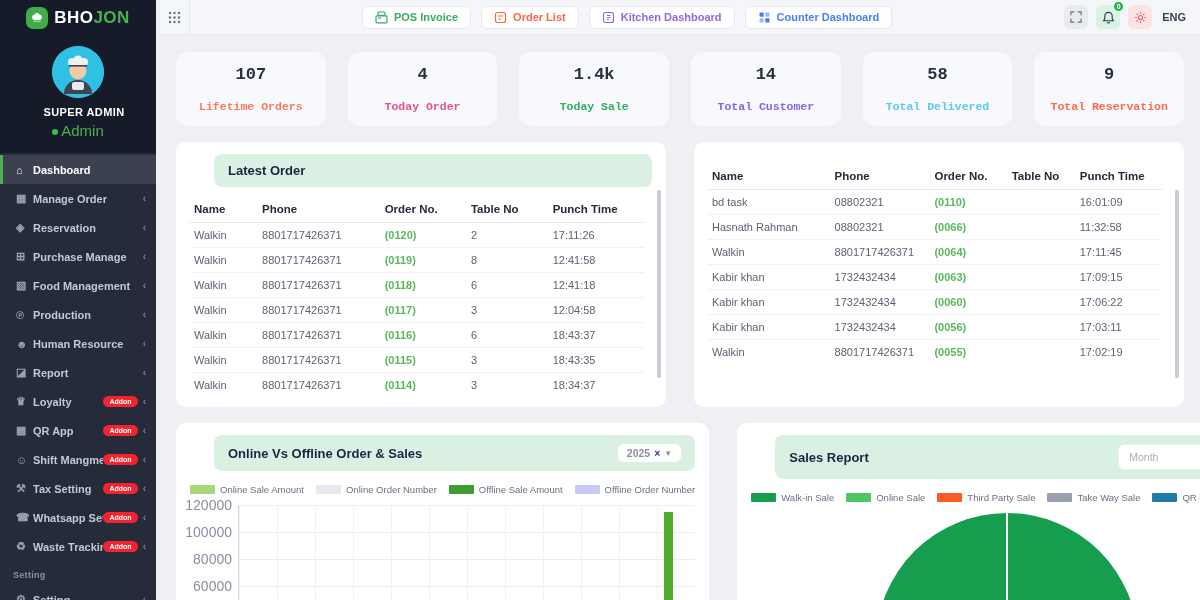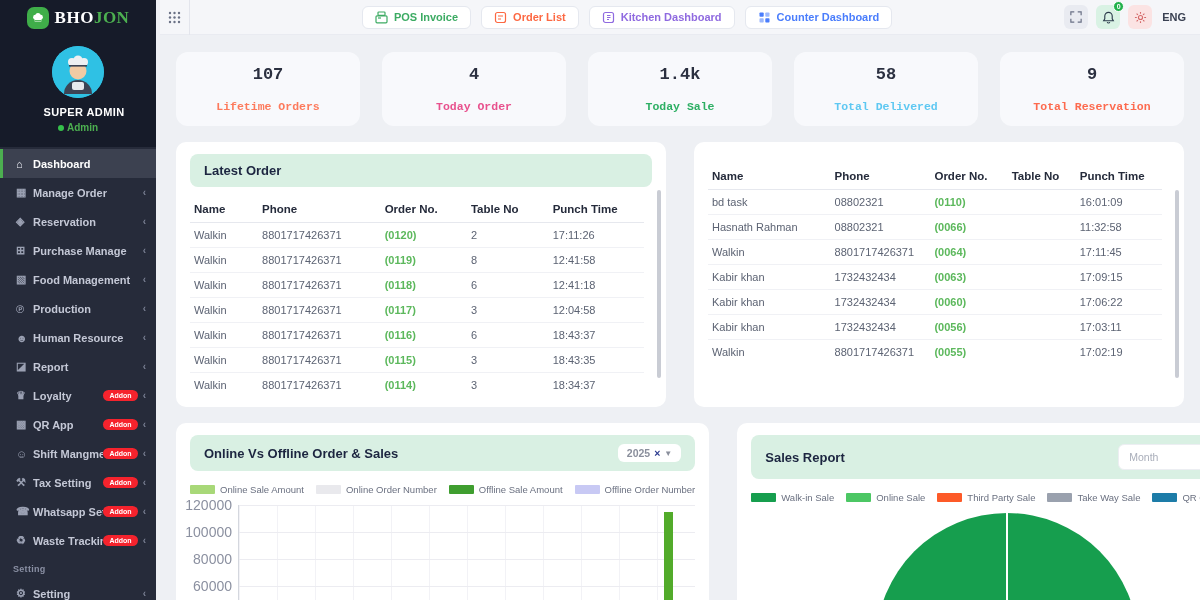--- a/index.html
+++ b/index.html
@@ -1,28 +1,28 @@
 <!DOCTYPE html>
 <html><head>
 <meta charset="utf-8">
 <style>
   * { margin:0; padding:0; box-sizing:border-box; }
   html,body { width:1200px; height:600px; overflow:hidden; font-family:"Liberation Sans", sans-serif; background:#eef0f4; }
   .app { position:relative; width:1200px; height:600px; }
 
   
   .sidebar { position:absolute; left:0; top:0; width:156px; height:600px; background:#262b3a; z-index:5; }
-  .logo-bar { height:36px; background:#161b29; display:flex; align-items:center; justify-content:center; gap:6px;font-family:Liberation Serif, serif; }
+  .logo-bar { height:36px; background:#161b29; display:flex; align-items:center; justify-content:center; gap:6px; }
   .logo-badge { width:22px; height:22px; background:#3fae49; border-radius:7px; display:flex; align-items:center; justify-content:center; }
   .logo-text { font-size:17px; font-weight:bold; letter-spacing:.5px; color:#ffffff; }
   .logo-text .accent { color:#4caf50; }
   .profile { background:#161b29; text-align:center; padding:10px 0 14px; }
   .avatar { width:52px; height:52px; border-radius:50%; background:#2fc1e4; margin:0 auto 8px; display:flex; align-items:center; justify-content:center; overflow:hidden; }
   .profile-name { color:#ffffff; font-size:11px; font-weight:bold; letter-spacing:.4px;padding-left:12px; }
-  .profile-role { color:#4caf50; font-size:10px; font-weight:bold; margin-top:4px; }
+  .profile-role { color:#4caf50; font-size:15px; font-weight:normal; margin-top:4px; }
   .profile-role .dot { display:inline-block; width:6px; height:6px; border-radius:50%; background:#35c14b; margin-right:3px; vertical-align:middle; }
   .nav { margin-top:2px; }
   .nav-item { display:flex; align-items:center; height:29px; padding:0 10px 0 13px; color:#c4c8d6; font-size:11px; font-weight:bold; border-left:3px solid transparent; cursor:pointer; }
   .nav-item.active { background:#3c4150; border-left-color:#4caf50; color:#ffffff; }
   .nav-icon { width:17px; font-size:11px; color:#9aa0b2; flex:0 0 17px; }
   .nav-item.active .nav-icon { color:#e8eaf0; }
   .nav-label { flex:1; white-space:nowrap; overflow:hidden; }
   .addon-badge { background:#f5232d; color:#fff; font-size:7px; font-weight:bold; border-radius:8px; padding:2px 6px; margin-right:5px; }
   .nav-chevron { color:#7b8194; font-size:10px; }
   .nav-section { color:#8a90a4; font-size:9px; font-weight:bold; padding:9px 13px 3px; letter-spacing:.3px; }
@@ -42,21 +42,21 @@
 
   
   .main { position:absolute; left:156px; top:36px; right:0; bottom:0; padding:8px 16px 0 20px; }
   .stats-row { display:flex; gap:22px; margin:8px 0 16px;font-family:Liberation Mono, monospace; }
   .stat-card { flex:1; background:#f8f9fc; border-radius:12px; padding:13px 8px; text-align:center; }
   .stat-value { font-size:17px; font-weight:bold; color:#2b3040; }
   .stat-label { font-size:11.5px; font-weight:bold; margin-top:16px; }
 
   .panel-row { display:flex; gap:28px; }
   .panel { flex:1; background:#ffffff; border-radius:10px; padding:12px 14px 10px; position:relative; }
-  .panel-head { border-radius:8px; padding:9px 14px; font-size:13px; font-weight:bold; color:#1c2540; display:flex; align-items:center; justify-content:space-between; }
+  .panel-head { border-radius:8px; padding:9px 14px; font-size:13px; font-weight:bold; color:#1c2540; display:flex; align-items:center; justify-content:space-between;margin-left:24px; }
   .head-green { background:#d9f0e3; } .head-cream { background:#fdf3de; }
 
   table { width:calc(100% - 8px); border-collapse:collapse; margin-top:8px; table-layout:fixed; }
   th { text-align:left; font-size:11.5px; font-weight:bold; color:#252b3b; padding:8px 4px 7px; border-bottom:1px solid #e6e8ee; }
   td { font-size:11px; color:#5c6373; padding:6px 4px; border-bottom:1px solid #f0f1f5; white-space:nowrap; overflow:hidden; }
   tr:last-child td { border-bottom:none; }
   td.order-no { color:#5cb85c; font-weight:bold; }
   .t1 col:nth-child(1){width:15%} .t1 col:nth-child(2){width:27%} .t1 col:nth-child(3){width:19%} .t1 col:nth-child(4){width:18%} .t1 col:nth-child(5){width:21%}
   .t2 col:nth-child(1){width:27%} .t2 col:nth-child(2){width:22%} .t2 col:nth-child(3){width:17%} .t2 col:nth-child(4){width:15%} .t2 col:nth-child(5){width:19%}
   .scroll-thumb { position:absolute; right:5px; top:48px; width:4px; height:188px; background:#c9ccd4; border-radius:2px; }
@@ -321,20 +321,24 @@
         </div>
         <div class="stat-card">
           <div class="stat-value">4</div>
           <div class="stat-label" style="color: rgb(232, 81, 141);">Today Order</div>
         </div>
         <div class="stat-card">
           <div class="stat-value">1.4k</div>
           <div class="stat-label" style="color: rgb(46, 175, 100);">Today Sale</div>
         </div>
         <div class="stat-card">
+          <div class="stat-value">14</div>
+          <div class="stat-label" style="color: rgb(138, 99, 232);">Total Customer</div>
+        </div>
+        <div class="stat-card">
           <div class="stat-value">58</div>
           <div class="stat-label" style="color: rgb(94, 200, 242);">Total Delivered</div>
         </div>
         <div class="stat-card">
           <div class="stat-value">9</div>
           <div class="stat-label" style="color: rgb(253, 106, 78);">Total Reservation</div>
         </div>
       </div>
 
     <div class="panel-row">

